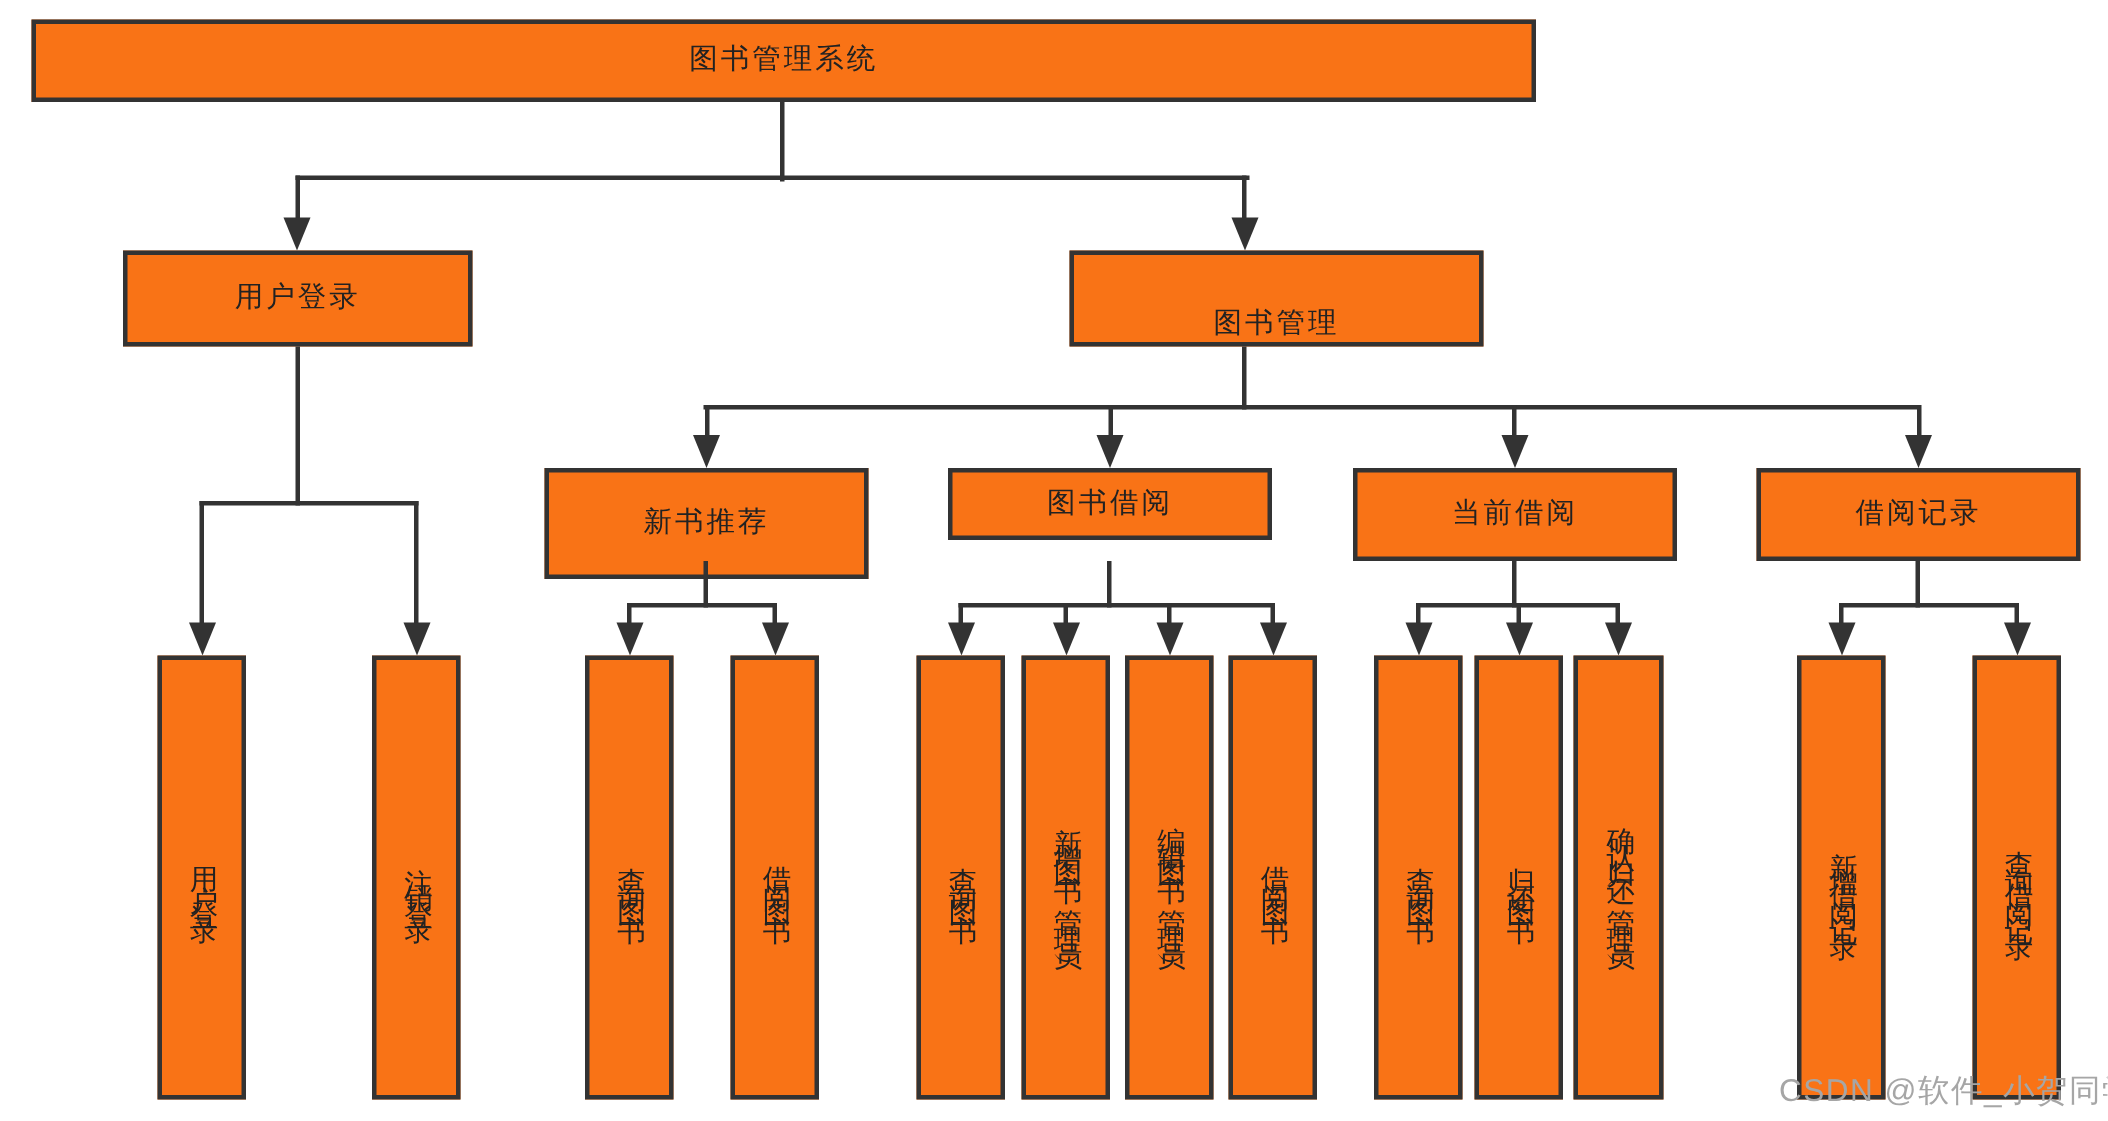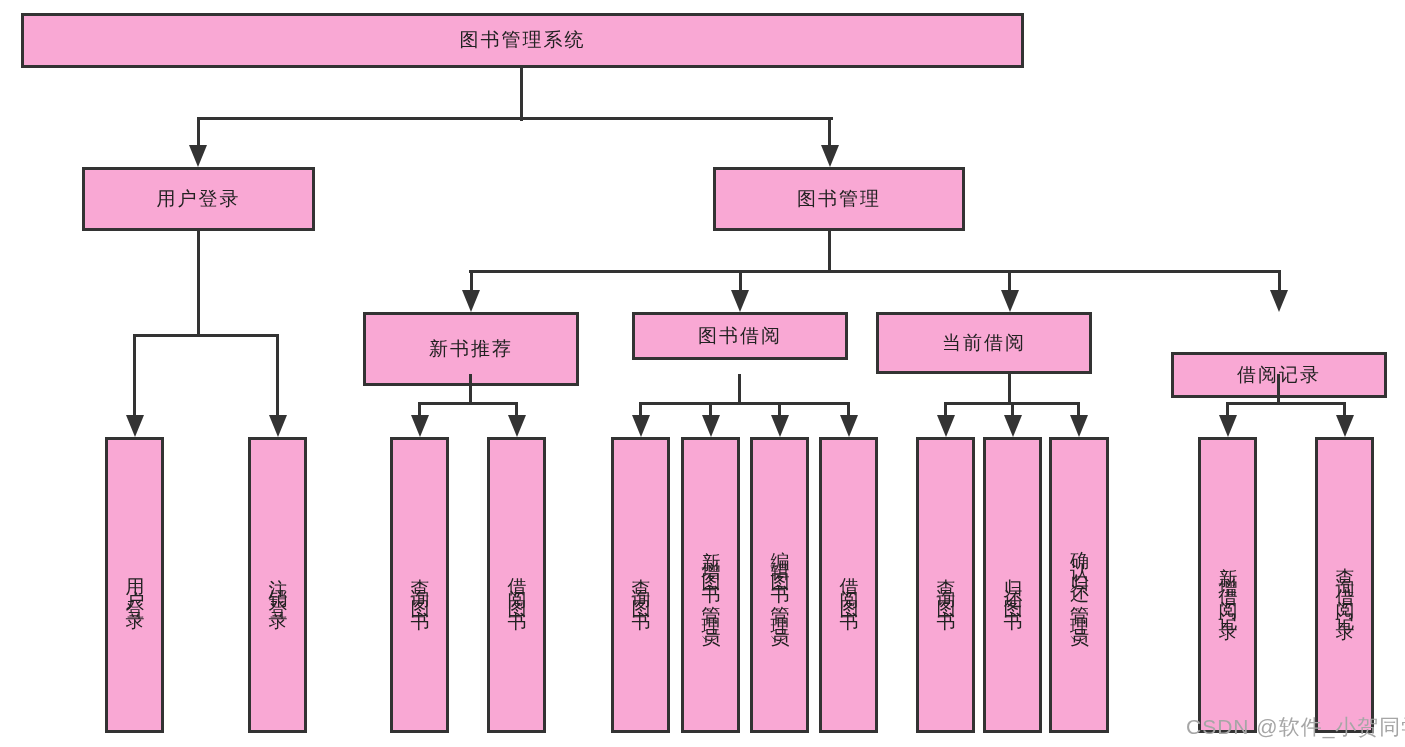--- a/index.html
+++ b/index.html
@@ -5,21 +5,21 @@
   * { margin:0; padding:0; box-sizing:border-box; }
   html,body { width:1405px; height:747px; }
   body {
     position:relative;
     background:var(--bg,#ffffff);
     font-family:"Liberation Sans", sans-serif;
     overflow:hidden;
   }
   .box {
     position:absolute;
-    background:#f9a8d4;
+    background:#f97316;
     border:3px solid var(--line,#333333);
     display:flex; align-items:center; justify-content:center;
   }
   .lbl {
     font-size:19px;
     color:var(--text,#222222);
     letter-spacing:2px;
     white-space:nowrap;
     line-height:1.2;
   }
@@ -57,21 +57,21 @@
 <div class="vline" style="left:520px; top:68px; width:3px; height:53px;"></div>
 <div class="hline" style="left:197px; top:117px; width:636px; height:3px;"></div>
 <div class="vline" style="left:197px; top:117px; width:3px; height:35px;"></div>
 <div class="arrow" style="left:189px; top:145px;"></div>
 <div class="vline" style="left:828px; top:117px; width:3px; height:35px;"></div>
 <div class="arrow" style="left:821px; top:145px;"></div>
 
 <div class="box h" style="left:82px; top:167px; width:233px; height:64px;">
   <span class="lbl">用户登录</span>
 </div>
-<div class="box h" style="left:713px; top:167px; width:252px; height:64px;">
+<div class="box h" style="left:713px; top:167px; width:276px; height:64px;align-items:flex-end;">
   <span class="lbl">图书管理</span>
 </div>
 
 <div class="vline" style="left:197px; top:231px; width:3px; height:106px;"></div>
 <div class="hline" style="left:133px; top:334px; width:146px; height:3px;"></div>
 <div class="vline" style="left:133px; top:334px; width:3px; height:85px;"></div>
 <div class="arrow" style="left:126px; top:415px;"></div>
 <div class="vline" style="left:276px; top:334px; width:3px; height:85px;"></div>
 <div class="arrow" style="left:269px; top:415px;"></div>
 
@@ -85,24 +85,24 @@
 <div class="arrow" style="left:1001px; top:290px;"></div>
 <div class="vline" style="left:1278px; top:270px; width:3px; height:25px;"></div>
 <div class="arrow" style="left:1270px; top:290px;"></div>
 
 <div class="box h" style="left:363px; top:312px; width:216px; height:74px;">
   <span class="lbl">新书推荐</span>
 </div>
 <div class="box h" style="left:632px; top:312px; width:216px; height:48px;">
   <span class="lbl">图书借阅</span>
 </div>
-<div class="box h" style="left:876px; top:312px; width:216px; height:62px;">
+<div class="box h" style="left:902px; top:312px; width:216px; height:62px;">
   <span class="lbl">当前借阅</span>
 </div>
-<div class="box h" style="left:1171px; top:312px; width:216px; height:46px;margin-top:40px;">
+<div class="box h" style="left:1171px; top:312px; width:216px; height:62px;">
   <span class="lbl">借阅记录</span>
 </div>
 
 <div class="vline" style="left:469px; top:374px; width:3px; height:31px;"></div>
 <div class="hline" style="left:418px; top:402px; width:100px; height:3px;"></div>
 <div class="vline" style="left:418px; top:402px; width:3px; height:20px;"></div>
 <div class="arrow" style="left:411px; top:415px;"></div>
 <div class="vline" style="left:515px; top:402px; width:3px; height:20px;"></div>
 <div class="arrow" style="left:508px; top:415px;"></div>
 

